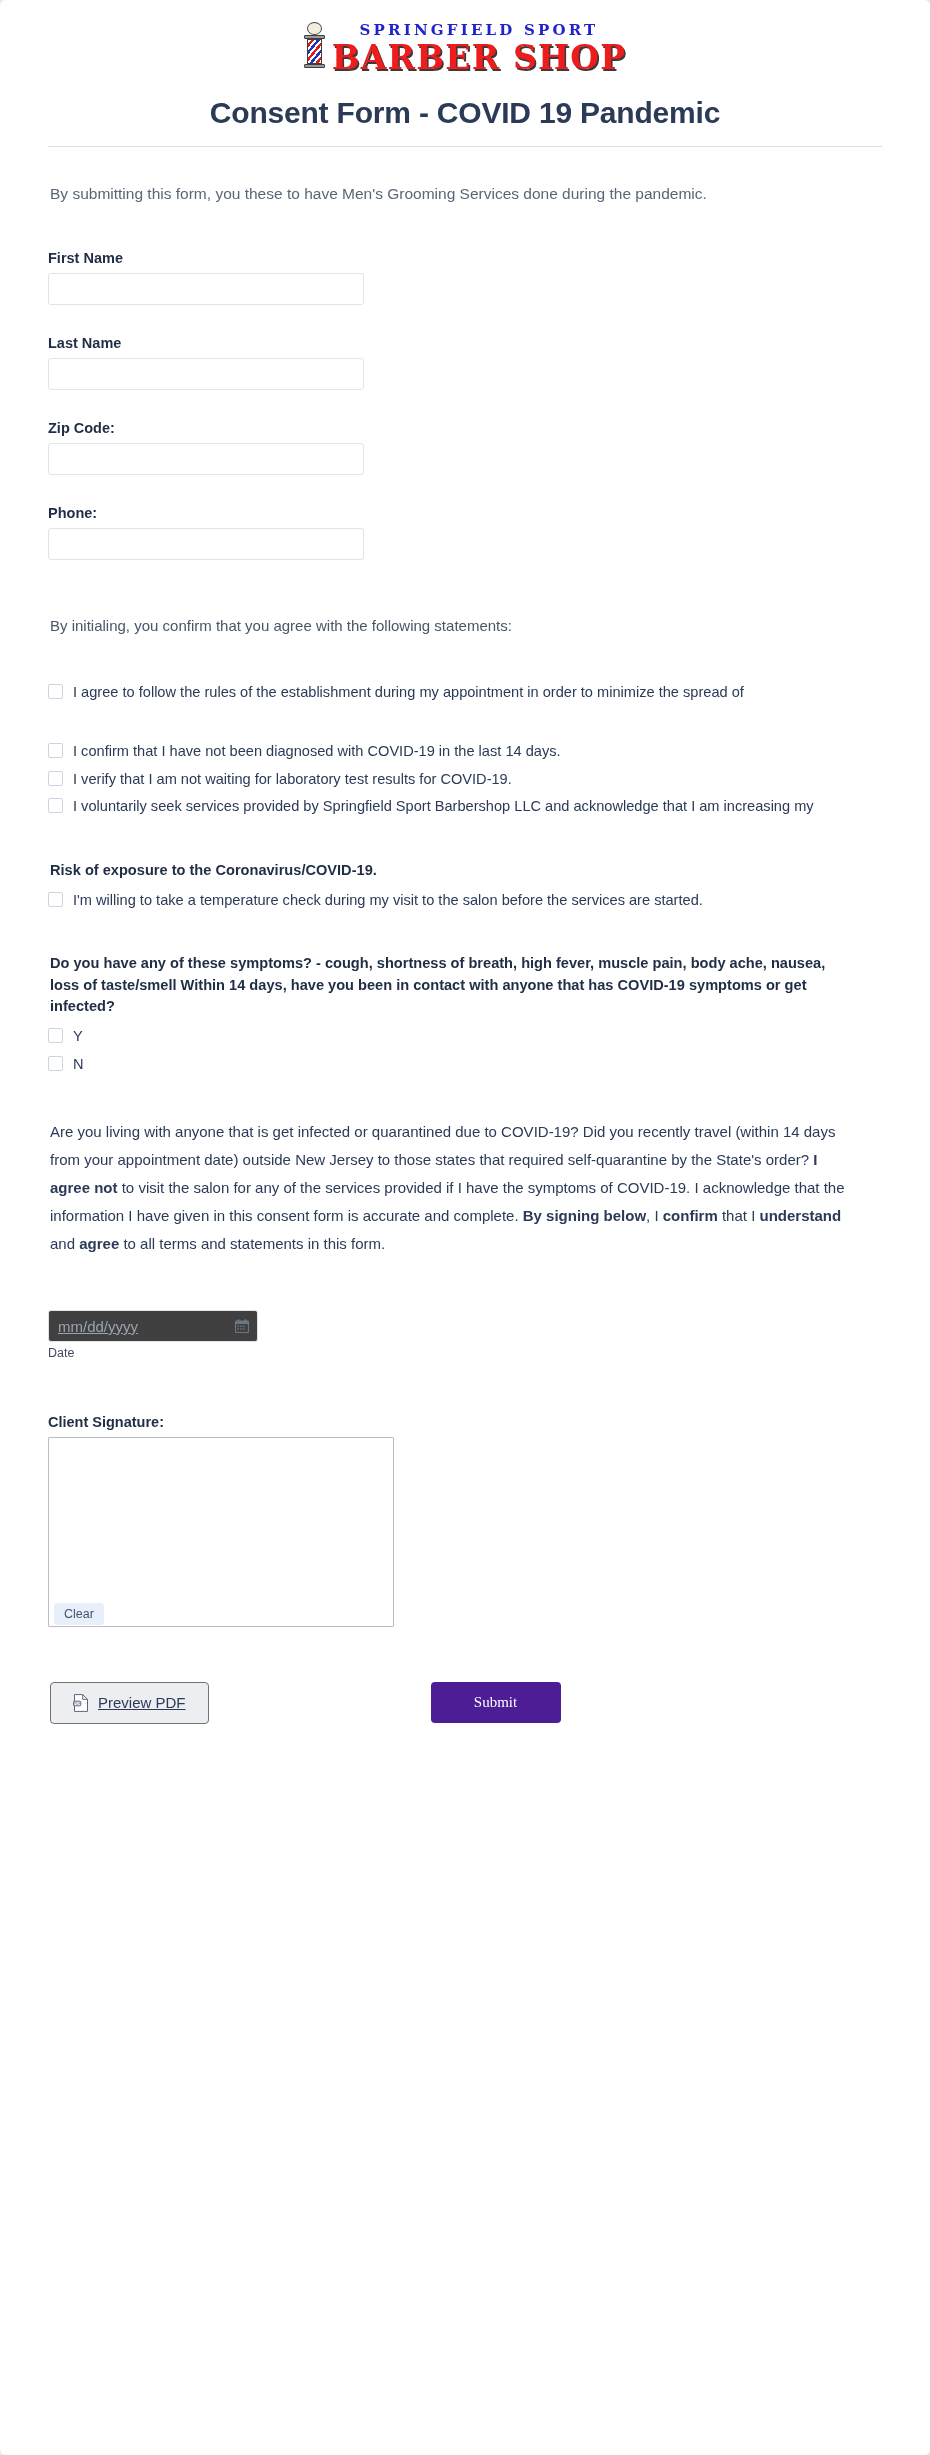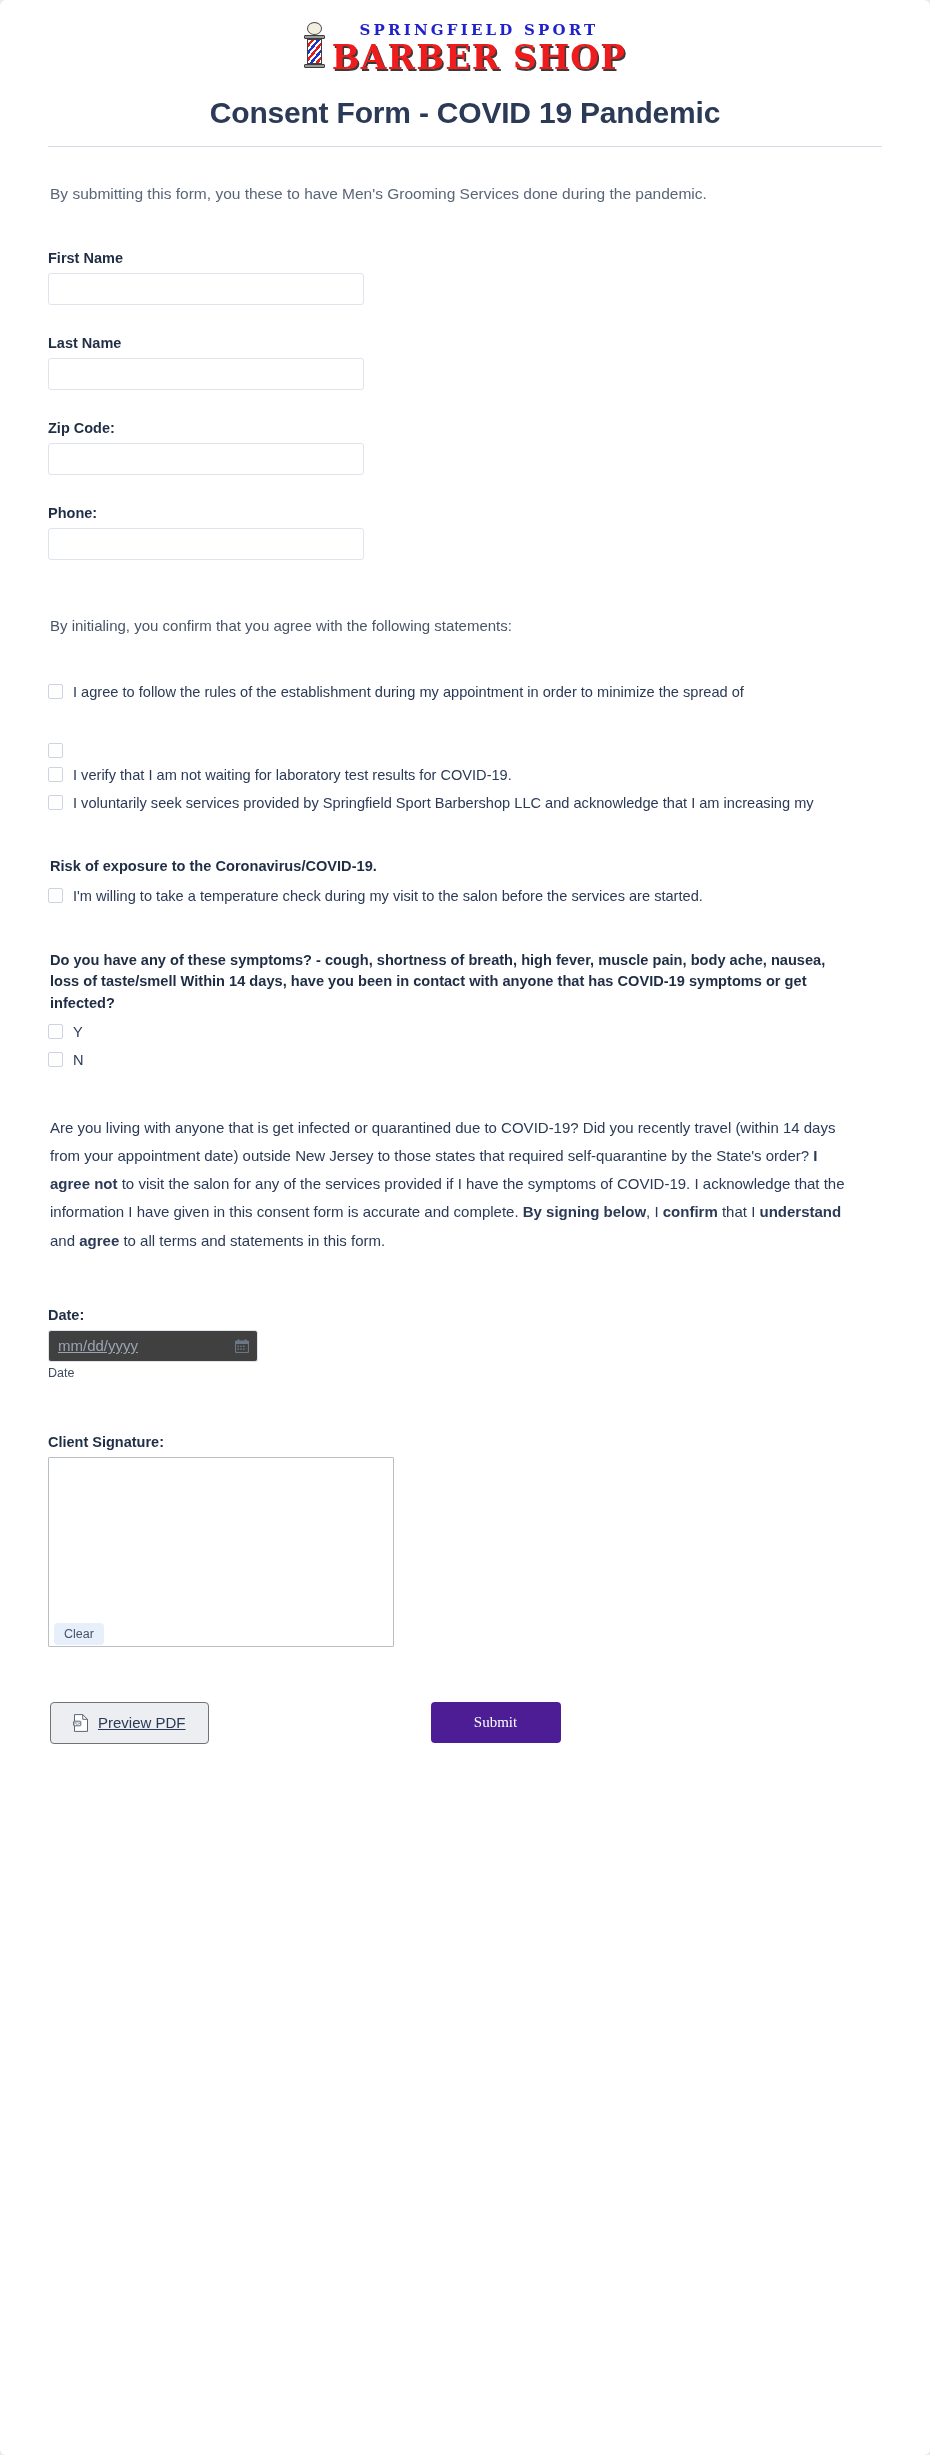--- a/index.html
+++ b/index.html
@@ -338,20 +338,21 @@
 
     <p class="section-lead">By initialing, you confirm that you agree with the following statements:</p>
 
     <div class="cb-row spaced">
       <div class="cb-box"></div>
       <div class="cb-label">I agree to follow the rules of the establishment during my appointment in order to minimize the spread of</div>
     </div>
 
     <div class="cb-row">
       <div class="cb-box"></div>
+      <div class="cb-label small">I confirm that I have not been diagnosed with COVID-19 in the last 14 days.</div>
     </div>
 
     <div class="cb-row">
       <div class="cb-box"></div>
       <div class="cb-label small">I verify that I am not waiting for laboratory test results for COVID-19.</div>
     </div>
 
     <div class="cb-row">
       <div class="cb-box"></div>
       <div class="cb-label">I voluntarily seek services provided by Springfield Sport Barbershop LLC and acknowledge that I am increasing my</div>
@@ -377,21 +378,20 @@
       <div class="cb-label small">N</div>
     </div>
 
     <div class="gap-lg"></div>
 
     <p class="long-para">
       <span>Are you living with anyone that is get infected or quarantined due to COVID-19? Did you recently travel (within 14 days from your appointment date) outside New Jersey to those states that required self-quarantine by the State's order? </span><b>I agree </b><b>not</b><span> to visit the salon for any of the services provided if I have the symptoms of COVID-19. I acknowledge that the information I have given in this consent form is accurate and complete. </span><b>By signing below</b><span>, I </span><b>confirm</b><span> that I </span><b>understand</b><span> and </span><b>agree</b><span> to all terms and statements in this form.</span>
     </p>
 
     <div class="field">
-      <label class="field-label">Date:</label>
       <div class="date-wrap">
         <input class="date-input" type="text" placeholder="mm/dd/yyyy" style="">
         <svg class="cal-icon" viewBox="0 0 14 14">
           <rect x="0.5" y="2" width="13" height="11.5" rx="1" fill="none" stroke="#6b7686" stroke-width="1.2"></rect>
           <rect x="0.5" y="2" width="13" height="3" fill="#6b7686"></rect>
           <rect x="2.6" y="0.3" width="1.8" height="3" rx="0.6" fill="#6b7686"></rect>
           <rect x="9.6" y="0.3" width="1.8" height="3" rx="0.6" fill="#6b7686"></rect>
           <g fill="#6b7686">
             <rect x="2.4" y="6.6" width="1.6" height="1.4"></rect>
             <rect x="5.2" y="6.6" width="1.6" height="1.4"></rect>

